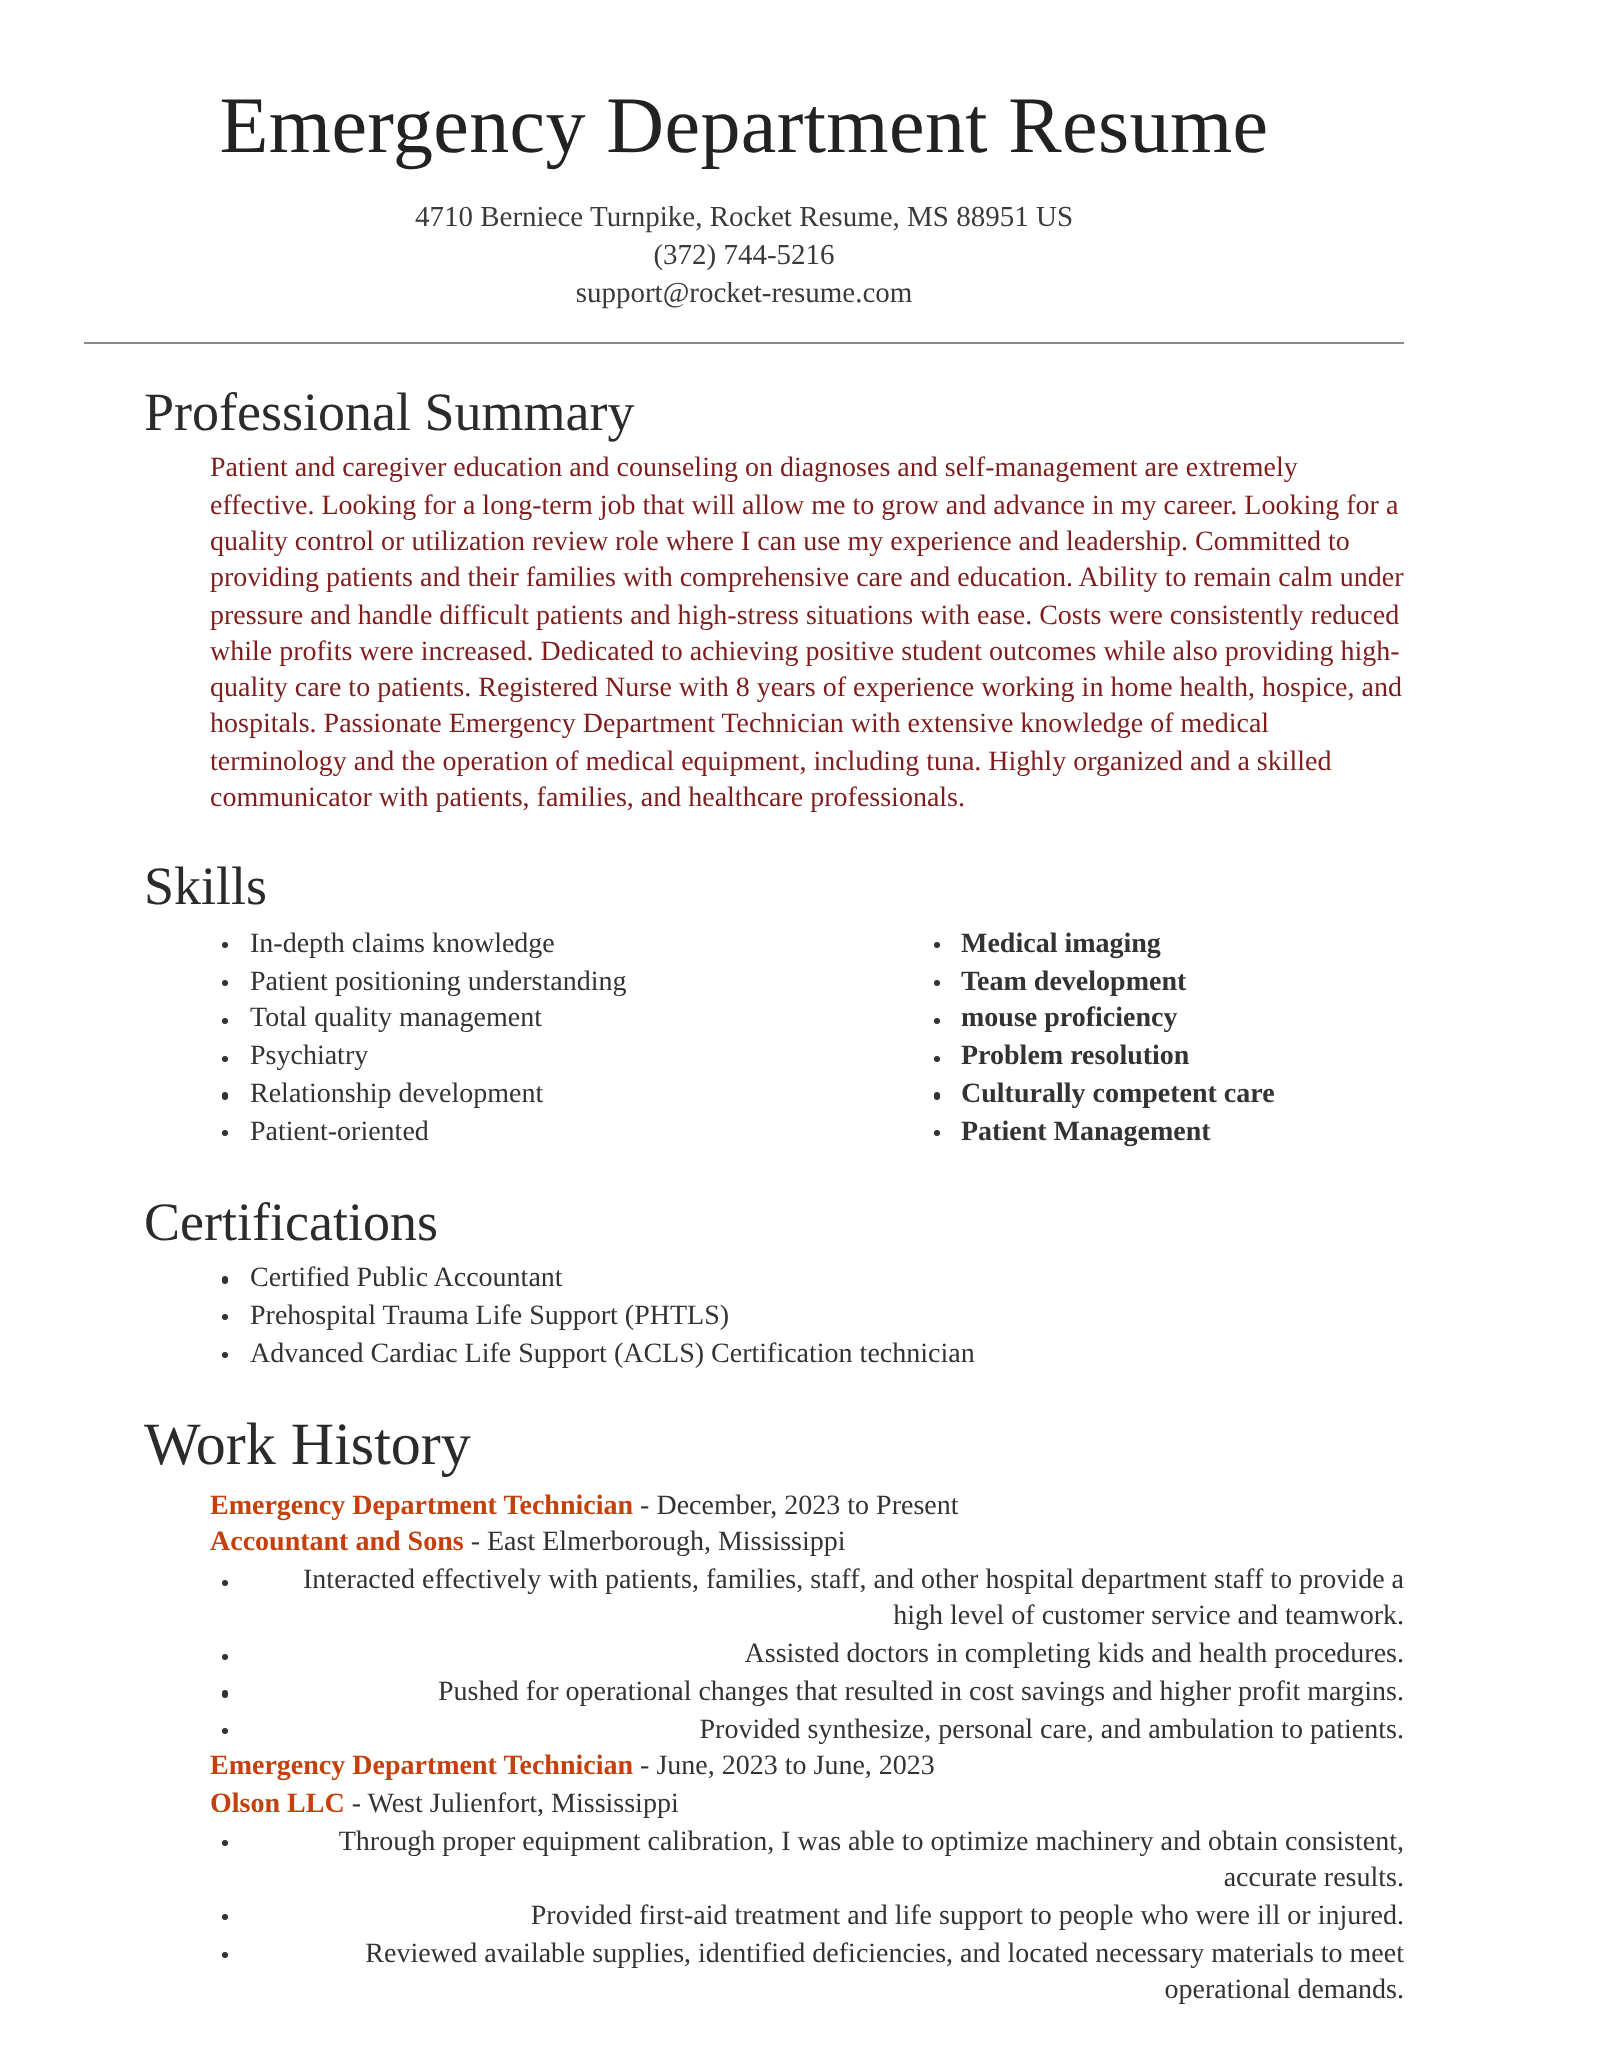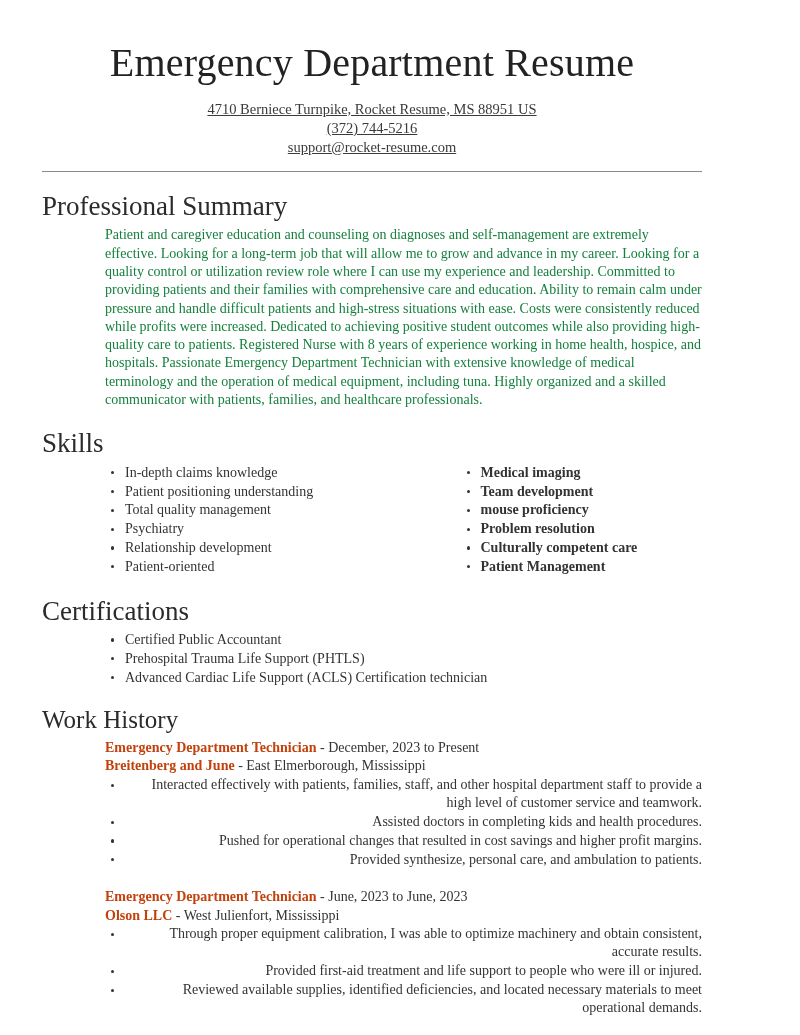--- a/index.html
+++ b/index.html
@@ -33,53 +33,53 @@
     padding-top: 40px;
     line-height: 1.15;
   }
 
   .contact-block {
     text-align: center;
     margin-top: 14px;
     font-size: 14.5px;
     line-height: 19px;
     color: #3a3a3a;
-    text-decoration: underline;
   }
 
   .contact-line { display: block; }
 
   .header-rule {
     border: 0;
     border-top: 1.5px solid #8a8a8a;
     margin: 14px 42px 0 42px;
   }
 
   
   .section { padding: 0 42px; }
 
   .section-heading {
     font-size: 27px;
     font-weight: 400;
     color: #2b2b2b;
     line-height: 1.2;
     margin-top: 18px;
     margin-bottom: 4px;
-  }
-
-  .section-heading.large { font-size: 25px; }
+    margin-left: 30px;
+  }
+
+  .section-heading.large { font-size: 30px; }
 
   .section-body {
     padding-left: 63px;
   }
 
   .summary-text {
     font-size: 14px;
     line-height: 18.3px;
-    color: #15803d;
+    color: #7f1d1d;
     text-align: left;
   }
 
   
   ul.bullets {
     list-style: none;
     margin: 0;
     padding: 0;
   }
 
@@ -110,21 +110,21 @@
   }
 
   .skills-col { width: 50%; }
   .skills-col.right { padding-left: 57px; font-weight: bold; }
 
   
   .certs-body { padding-left: 63px; }
 
   
   .job { padding-left: 63px; }
-  .job + .job { margin-top: 19px; }
+  .job + .job { }
 
   .job-line {
     font-size: 14px;
     line-height: 18.6px;
     color: #333333;
   }
 
   .job-line .bold {
     font-weight: 700;
     color: #c2410c;
@@ -198,21 +198,21 @@
   </section>
 
   <section class="section">
     <h2 class="section-heading large">Work History</h2>
 
     <div class="job">
       <div class="job-line">
         <span class="bold">Emergency Department Technician</span><span> - </span><span>December, 2023 to Present</span>
       </div>
       <div class="job-line">
-        <span class="bold">Breitenberg and June</span><span> - </span><span>East Elmerborough, Mississippi</span>
+        <span class="bold">Accountant and Sons</span><span> - </span><span>East Elmerborough, Mississippi</span>
       </div>
       <ul class="bullets job-bullets">
         <li>Interacted effectively with patients, families, staff, and other hospital department staff to provide a high level of customer service and teamwork.</li>
         <li>Assisted doctors in completing kids and health procedures.</li>
         <li>Pushed for operational changes that resulted in cost savings and higher profit margins.</li>
         <li>Provided synthesize, personal care, and ambulation to patients.</li>
       </ul>
     </div>
 
     <div class="job">

